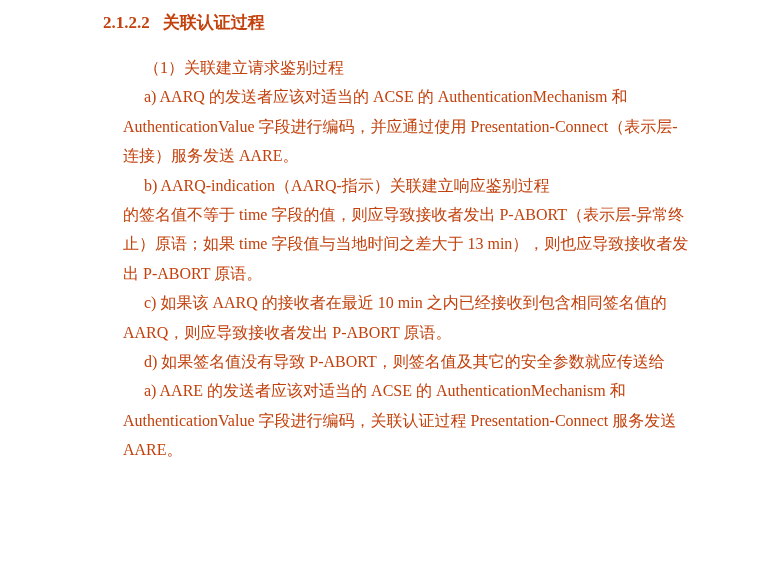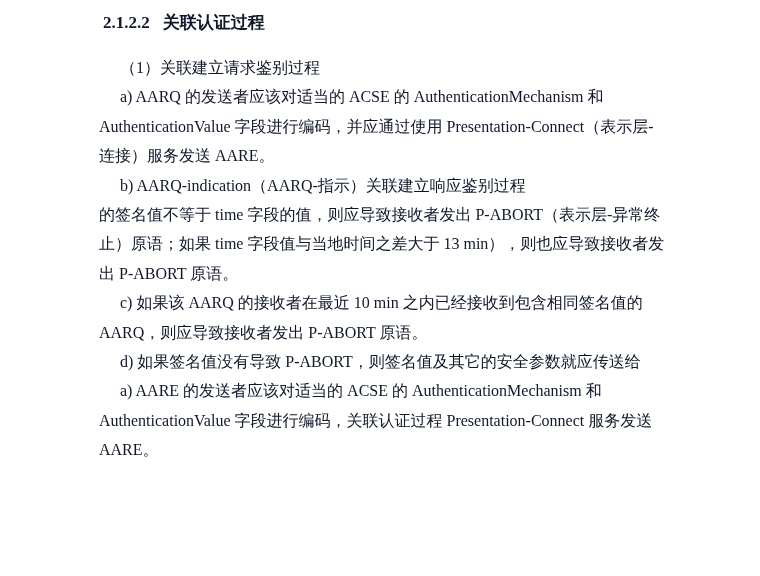--- a/index.html
+++ b/index.html
@@ -7,21 +7,21 @@
     padding: 0;
     background: #ffffff;
   }
   .page {
     position: relative;
     width: 760px;
     height: 576px;
     background: #ffffff;
     overflow: hidden;
     font-family: "Liberation Serif", "DejaVu Serif", serif;
-    color: #0f172a;
+    color: #c2410c;
   }
   .heading {
     position: absolute;
     left: 103px;
     top: 11px;
     font-size: 17px;
     font-weight: bold;
     white-space: nowrap;
   }
   .heading .num {
@@ -32,20 +32,21 @@
     position: absolute;
     left: 99px;
     top: 53px;
     width: 560px;
     font-size: 16px;
   }
   .line {
     height: 29.4px;
     line-height: 29.4px;
     white-space: nowrap;
+    margin-left: 24px;
   }
   .line.indent {
     padding-left: 21px;
   }
 </style>
 </head>
 <body>
 
 <div class="page">
   <div class="heading">

